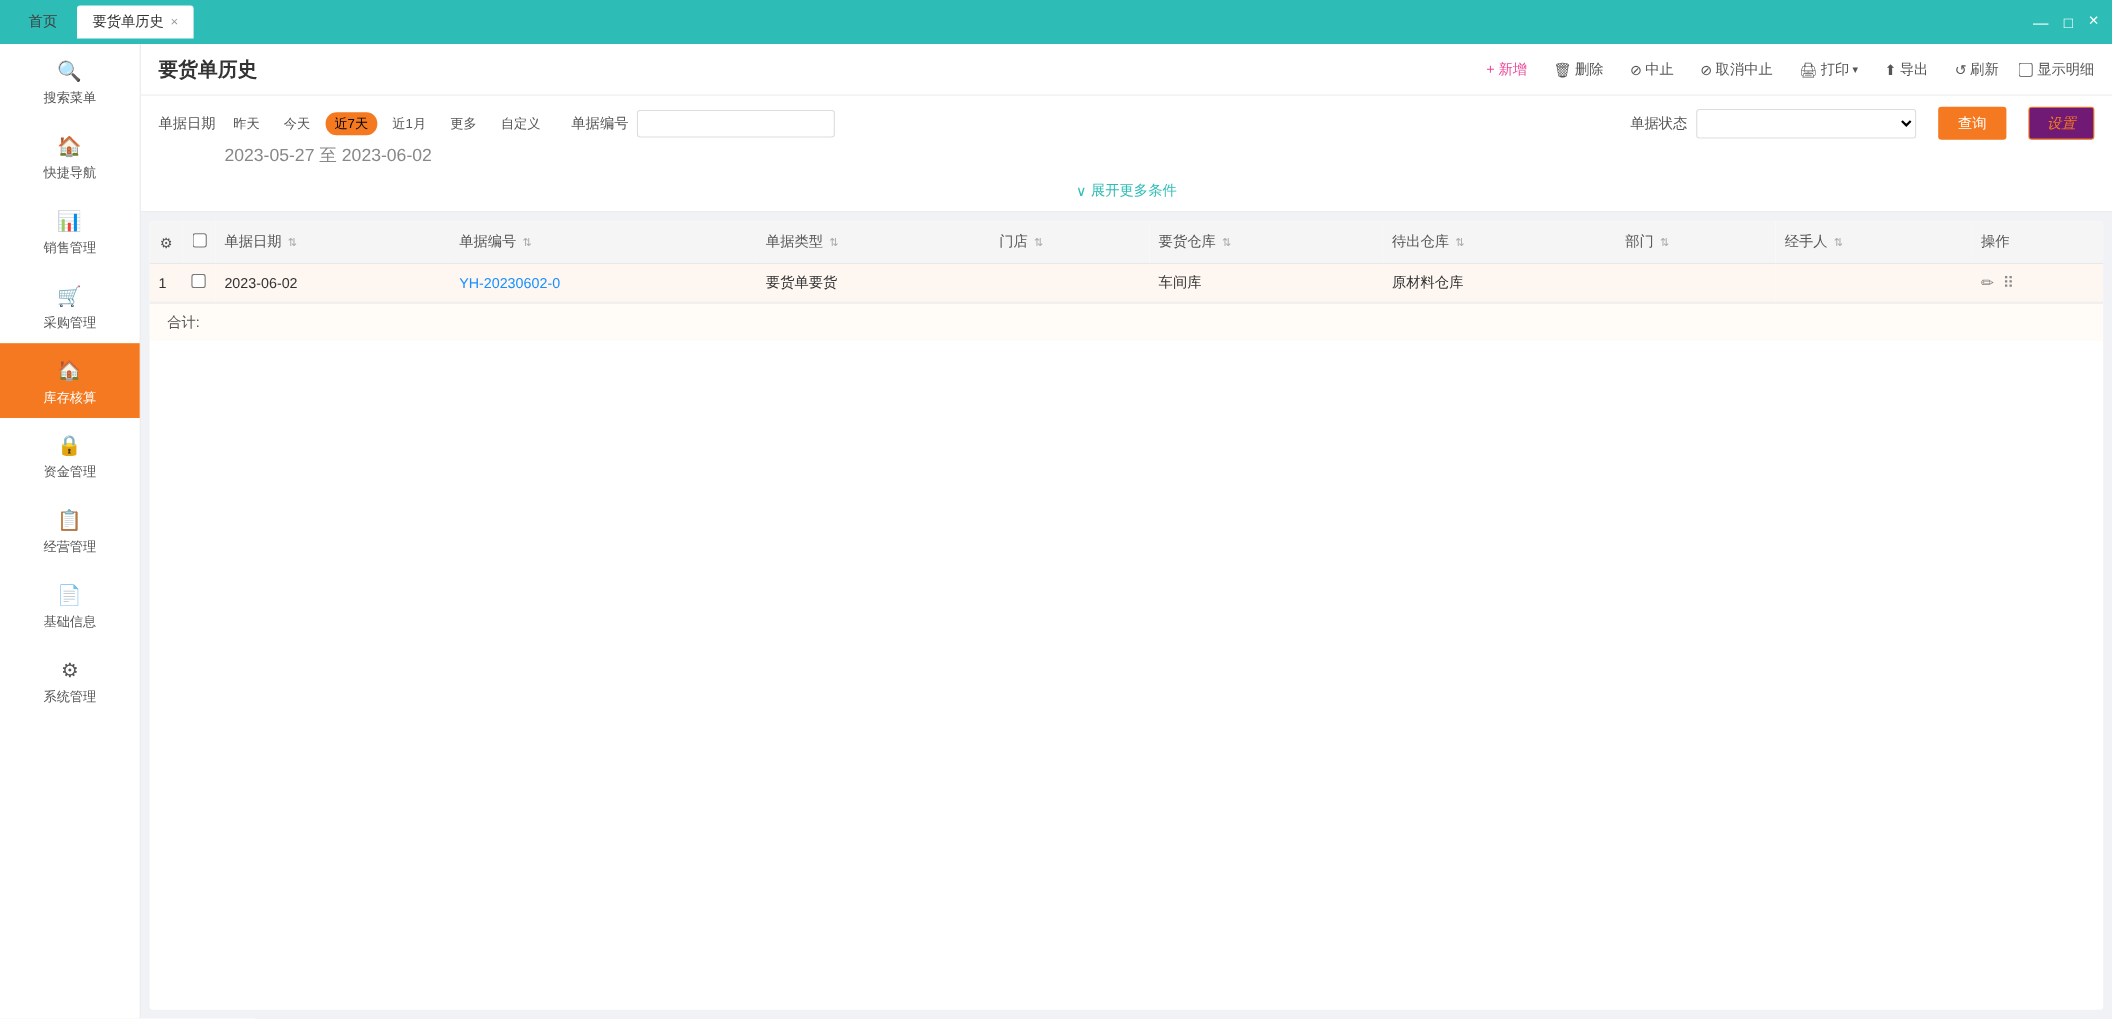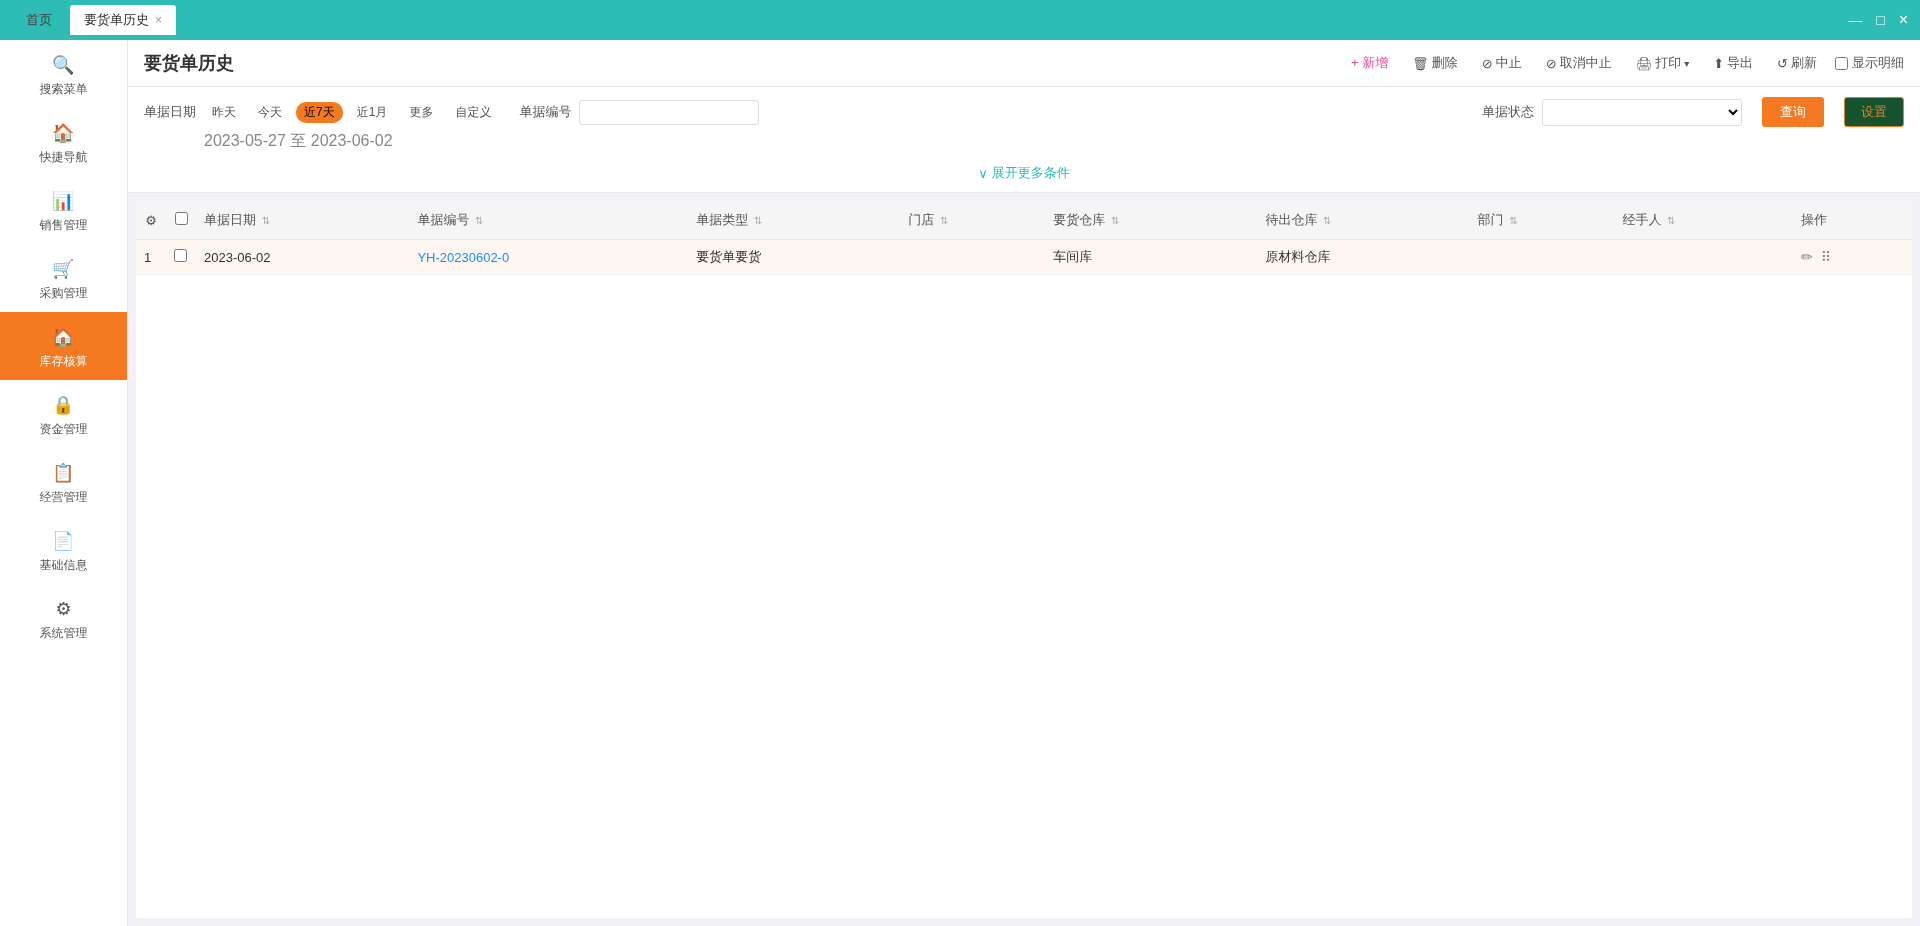--- a/index.html
+++ b/index.html
@@ -24,21 +24,21 @@
     
     .content { flex: 1; display: flex; flex-direction: column; overflow: hidden; background: #f0f2f5; }
 
     
     .page-header { background: #fff; padding: 10px 16px; display: flex; align-items: center; justify-content: space-between; border-bottom: 1px solid #e8e8e8; flex-shrink: 0; }
     .page-title { font-size: 18px; font-weight: bold; color: #333; }
     .toolbar { display: flex; align-items: center; gap: 12px; }
     .toolbar-btn { display: flex; align-items: center; gap: 3px; font-size: 13px; color: #555; cursor: pointer; padding: 4px 6px; }
     .toolbar-btn-new { color: #ec4899; }
     .query-btn { background: #f47920; color: #fff; border: none; padding: 6px 18px; border-radius: 3px; cursor: pointer; font-size: 13px; }
-    .setting-btn { background: #14532d; color: #f47920; border: 1px solid #f47920; padding: 5px 16px; border-radius: 3px; cursor: pointer; font-size: 13px; }
+    .setting-btn { background: #701a75; color: #f47920; border: 1px solid #f47920; padding: 5px 16px; border-radius: 3px; cursor: pointer; font-size: 13px; font-style: italic; }
     .show-detail-label { display: flex; align-items: center; gap: 4px; font-size: 13px; color: #555; }
 
     
     .filter-area { background: #fff; padding: 10px 16px; border-bottom: 1px solid #e8e8e8; flex-shrink: 0; }
     .filter-row { display: flex; align-items: center; gap: 20px; flex-wrap: wrap; }
     .filter-item { display: flex; align-items: center; gap: 8px; font-size: 13px; }
     .filter-label { color: #555; white-space: nowrap; }
     .filter-date-shortcuts { display: flex; align-items: flex-start; gap: 6px; }
     .date-btn { padding: 2px 8px; border-radius: 10px; cursor: pointer; font-size: 12px; color: #555; }
     .date-btn.active { background: #f47920; color: #000000; border-radius: 10px; }
@@ -265,17 +265,20 @@
       <td>
         <div class="action-icons">
           <span class="action-icon" title="编辑">✏</span>
           <span class="action-icon" title="更多">⠿</span>
         </div>
       </td>
     </tr>
           </tbody>
       </table>
 
+      <div class="table-footer">
+        <span>合计:</span>
+      </div>
     </div>
 
 
   </div>
 </div>
 
 </body></html>

